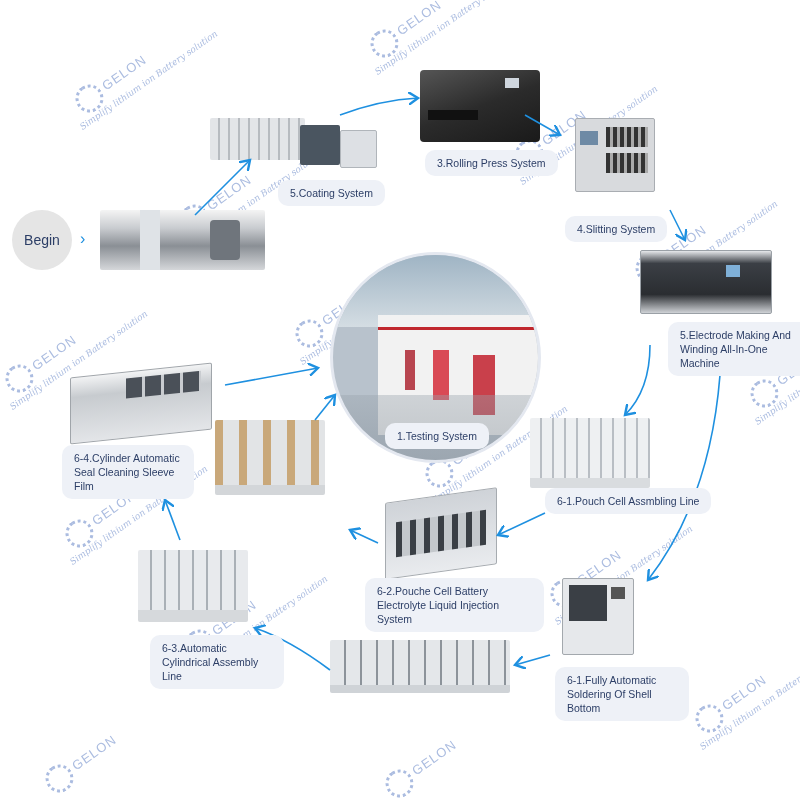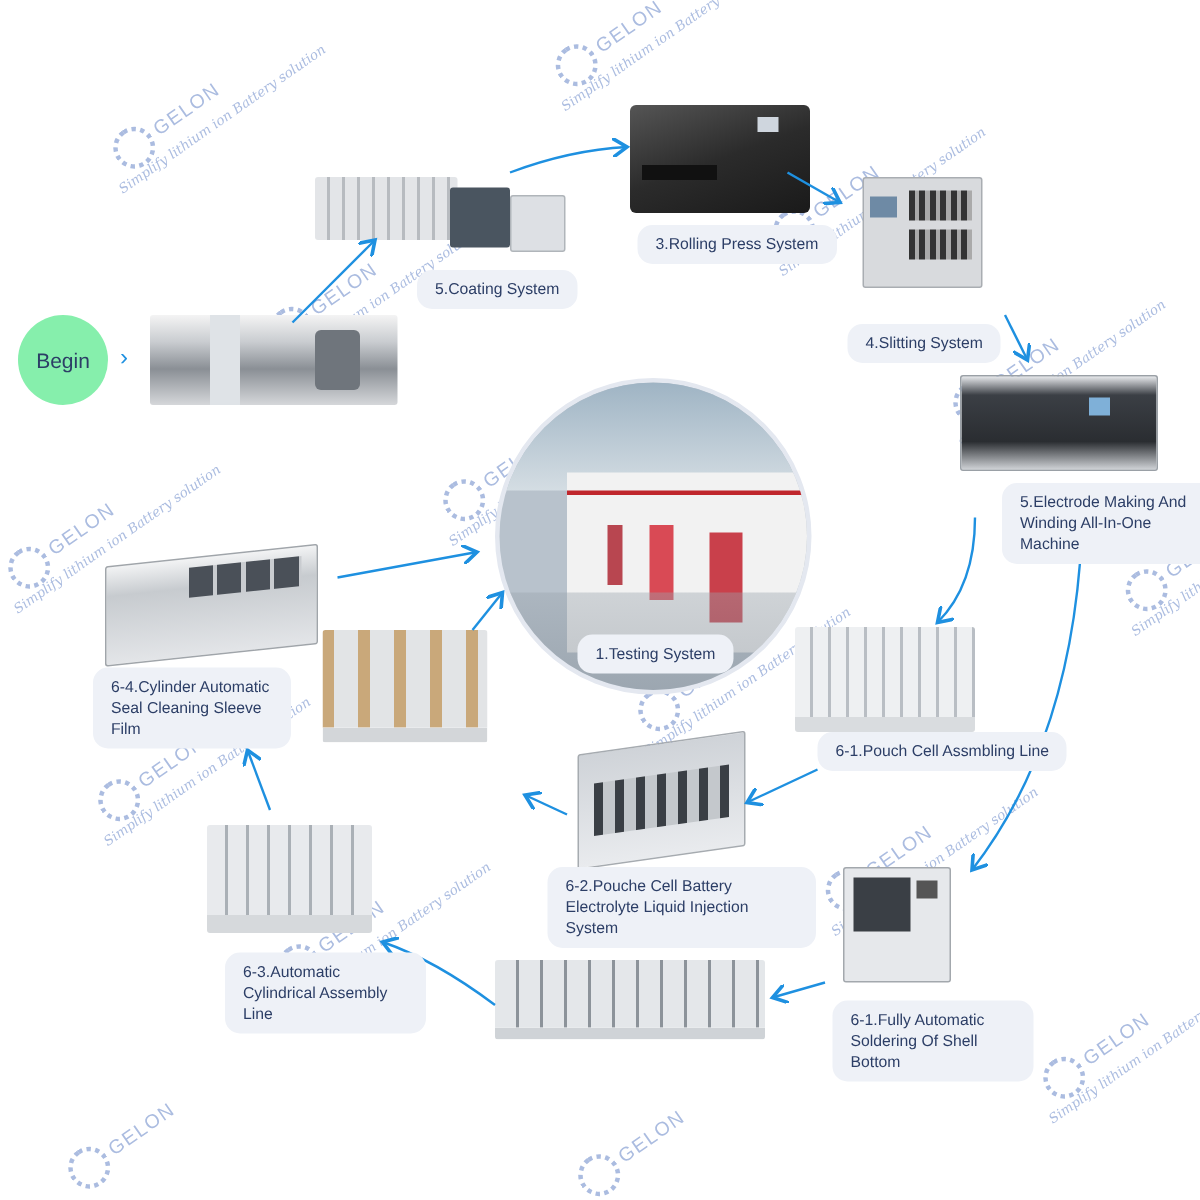--- a/index.html
+++ b/index.html
@@ -3,21 +3,21 @@
 <meta charset="utf-8">
 <style>
   html, body { margin:0; padding:0; }
   body { width:800px; height:800px; background:#ffffff; position:relative; overflow:hidden;
          font-family:"Liberation Sans", sans-serif; }
   .stage { position:absolute; left:0; top:0; width:800px; height:800px; }
   .label { position:absolute; background:#eef1f7; color:#2c3e66; border-radius:10px;
            font-size:10.5px; line-height:14px; padding:6px 12px; white-space:nowrap; }
   .label.two { white-space:normal; }
   .begin { position:absolute; left:12px; top:210px; width:60px; height:60px; border-radius:30px;
-           background:#86efac; color:#2c3e66; font-size:14px; display:flex; align-items:center;
+           background:#e5e5e5; color:#2c3e66; font-size:14px; display:flex; align-items:center;
            justify-content:center; }
   .machine { position:absolute; border-radius:2px; }
   .wm { position:absolute; color:#8fa6d6; opacity:.75; font-size:12px; transform-origin:left top; white-space:nowrap; }
   .wm .brand { font-size:13px; letter-spacing:1px; }
   .wm .tag { font-size:9px; font-style:italic; font-family:"DejaVu Serif", serif; display:block; margin-left:-10px; }
   .sun { display:inline-block; width:22px; height:22px; border-radius:50%; border:3px dotted #8fa6d6; vertical-align:middle; margin-right:4px; }
   .circle-img { position:absolute; left:330px; top:252px; width:205px; height:205px; border-radius:50%;
                 overflow:hidden; border:3px solid #e4e8f0; background:#b8c2cc; }
   svg.arrows { position:absolute; left:0; top:0; width:800px; height:800px; }
 </style>

